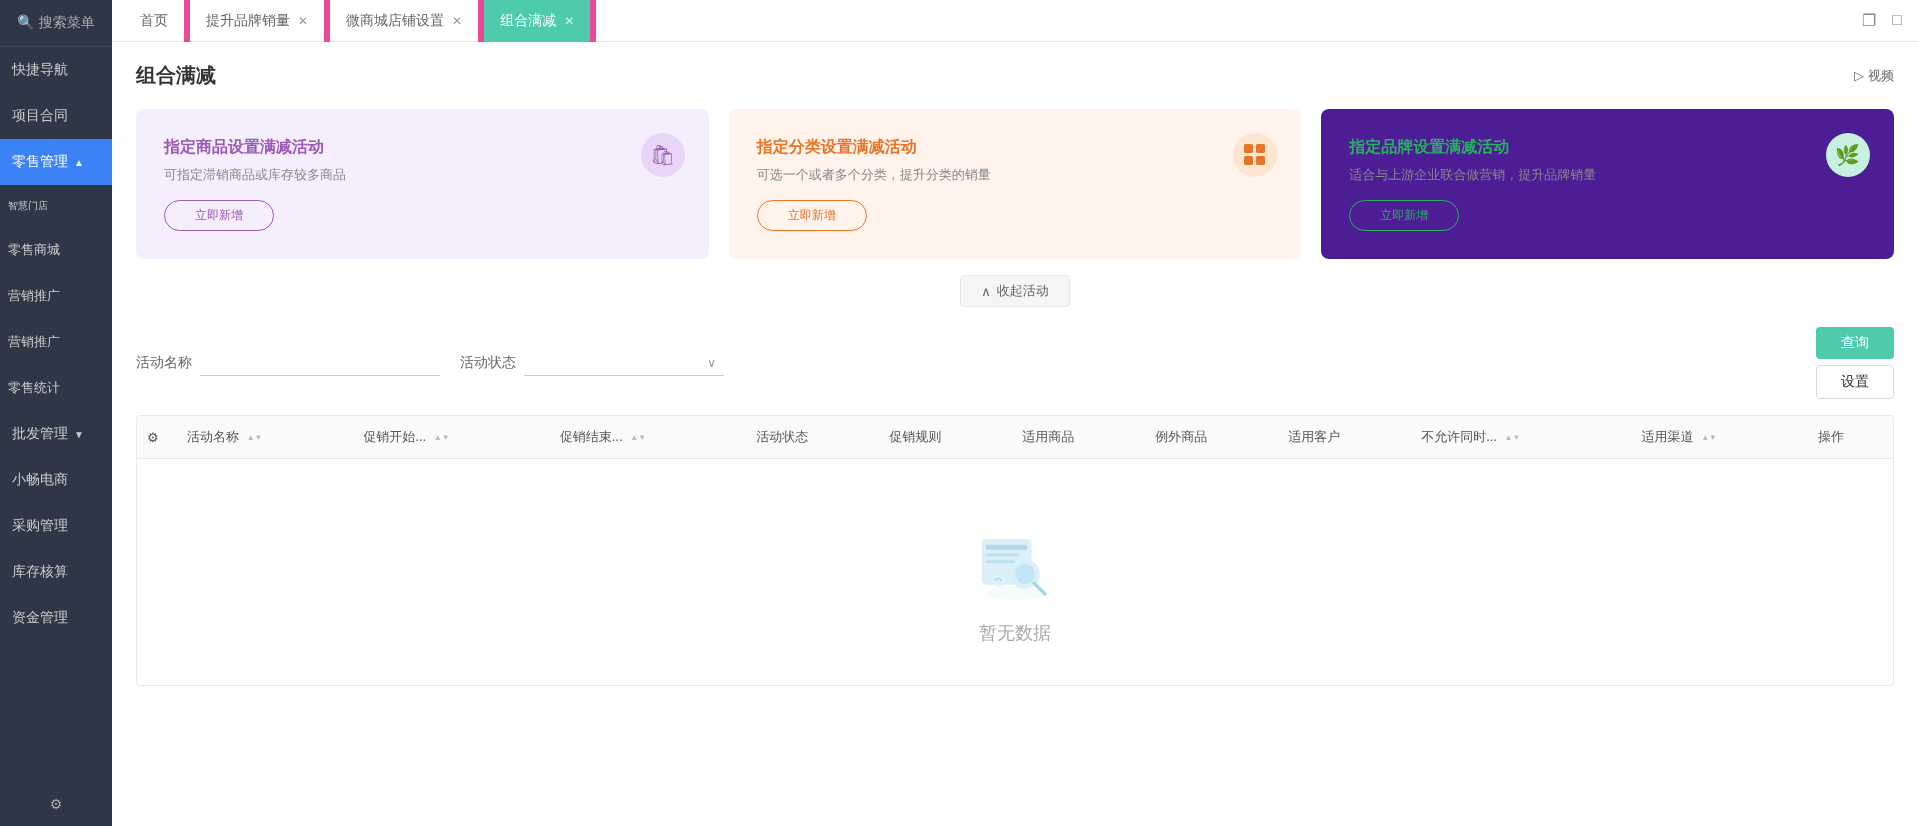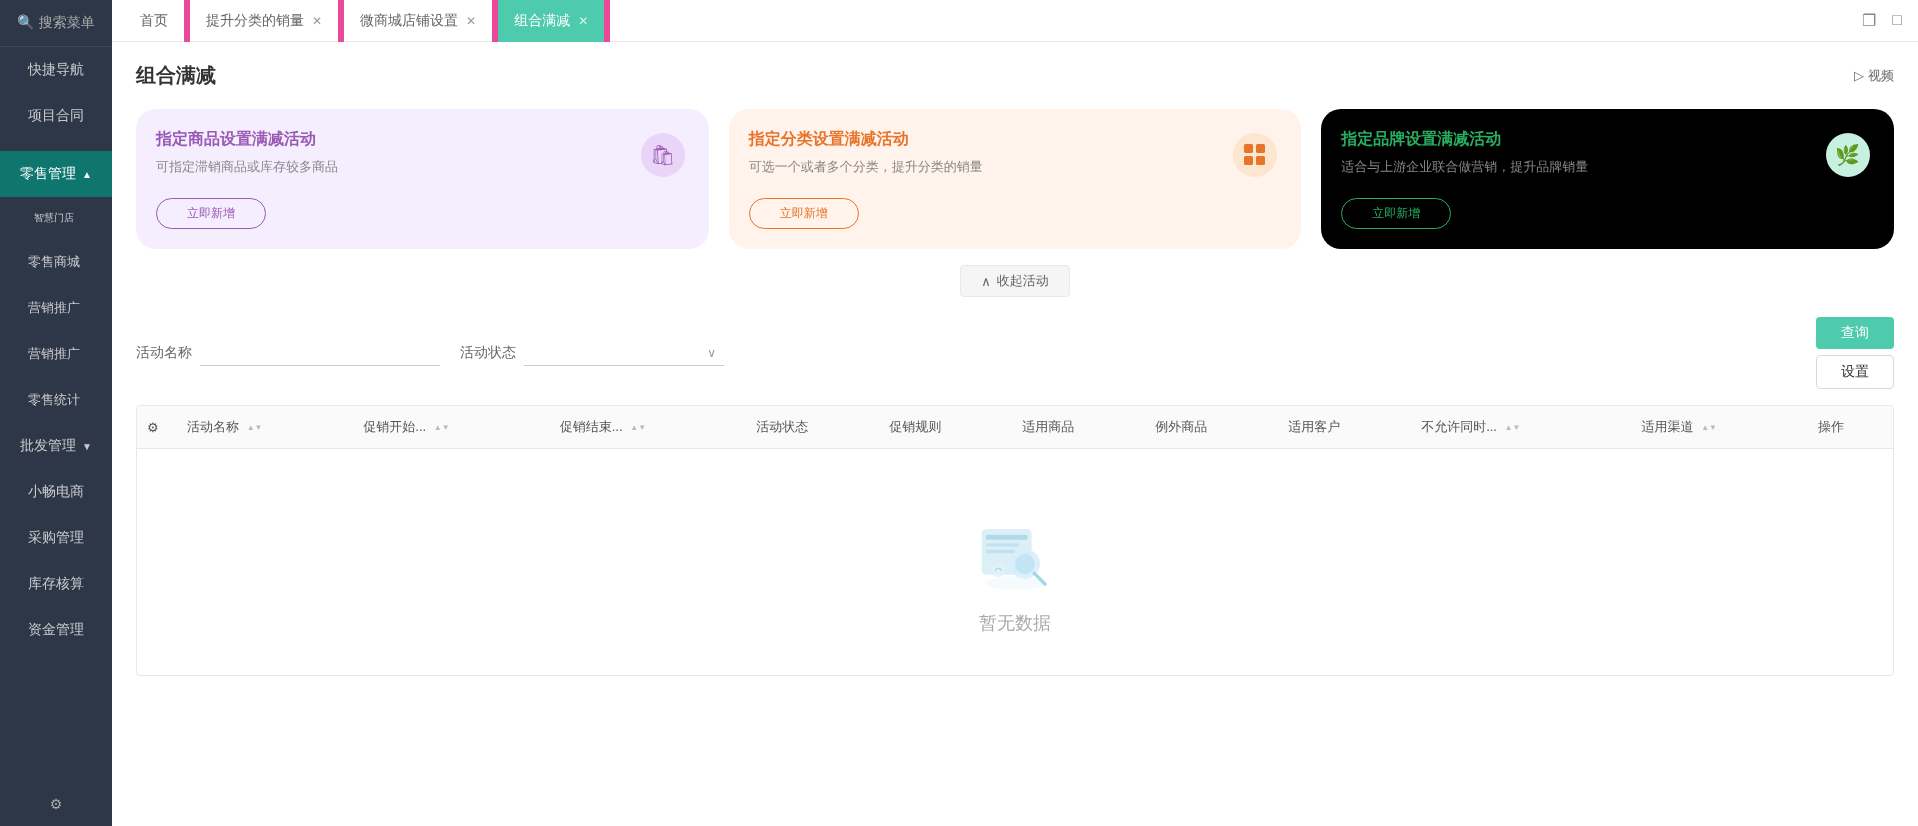--- a/index.html
+++ b/index.html
@@ -18,31 +18,31 @@
     .sidebar-search {
       padding: 14px 8px;
       text-align: center;
       font-size: 14px;
       color: #aaa;
       border-bottom: 1px solid #3a4556;
       cursor: pointer;
     }
     .sidebar-item {
       padding: 14px 12px;
-      text-align: center;
+      text-align: left;
       font-size: 14px;
       color: #ccc;
       cursor: pointer;
       position: relative;
     }
     .sidebar-item .arrow {
       font-size: 10px;
       margin-left: 2px;
     }
-    .sidebar-item.retail { color: #fff; background: #0f766e; margin-top: 12px; }
+    .sidebar-item.retail { color: #fff; background: #3b82f6; }
     .sidebar-bottom {
       margin-top: auto;
       padding: 14px 0;
       text-align: center;
       color: #aaa;
       cursor: pointer;
     }
 
     
     .main {
@@ -126,31 +126,31 @@
     }
 
     
     .cards-row {
       display: flex;
       gap: 20px;
       margin-bottom: 16px;
     }
     .promo-card {
       flex: 1;
-      border-radius: 20px;
-      padding: 20px;
+      border-radius: 8px;
+      padding: 28px;
       position: relative;
       min-height: 140px;
       display: flex;
       flex-direction: column;
       justify-content: space-between;
     }
     .promo-card.purple { background: #f5eeff; }
     .promo-card.orange { background: #fff3ec; }
-    .promo-card.green { background: #000000; }
+    .promo-card.green { background: #4c1d95; }
 
     .card-title {
       font-size: 16px;
       font-weight: 600;
       margin-bottom: 8px;
     }
     .promo-card.purple .card-title { color: #9b59b6; }
     .promo-card.orange .card-title { color: #e8742a; }
     .promo-card.green .card-title { color: #27ae60; }
 
@@ -394,21 +394,21 @@
   </div>
 </div>
 
 <div class="main">
 
   <div class="tabbar">
     <div class="tab">
       <span>首页</span>
     </div>
     <div class="tab">
-      <span>提升分类的销量</span>
+      <span>提升品牌销量</span>
       <span class="close-btn">✕</span>
     </div>
     <div class="tab">
       <span>微商城店铺设置</span>
       <span class="close-btn">✕</span>
     </div>
     <div class="tab active">
       <span>组合满减</span>
       <span class="close-btn">✕</span>
     </div>

